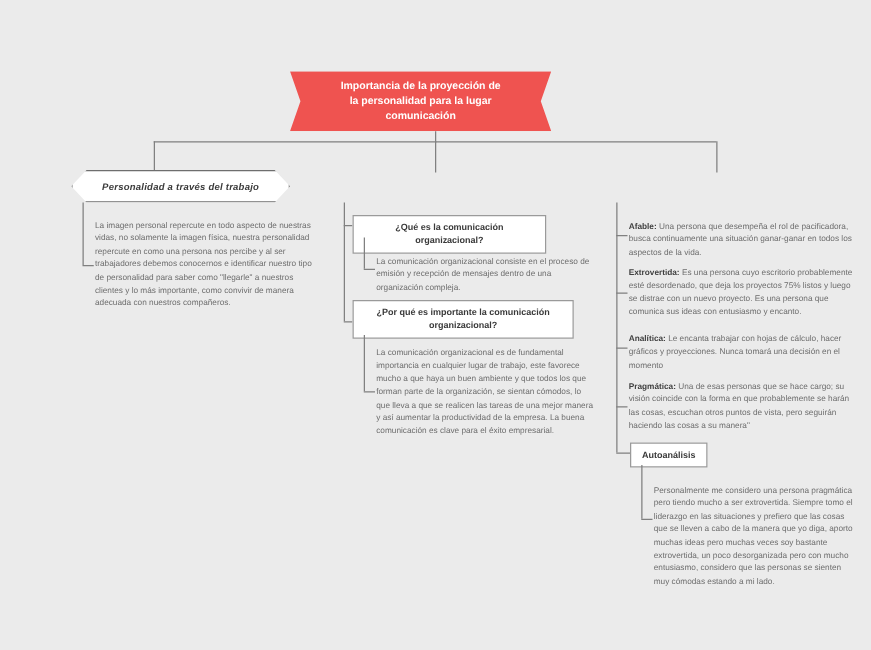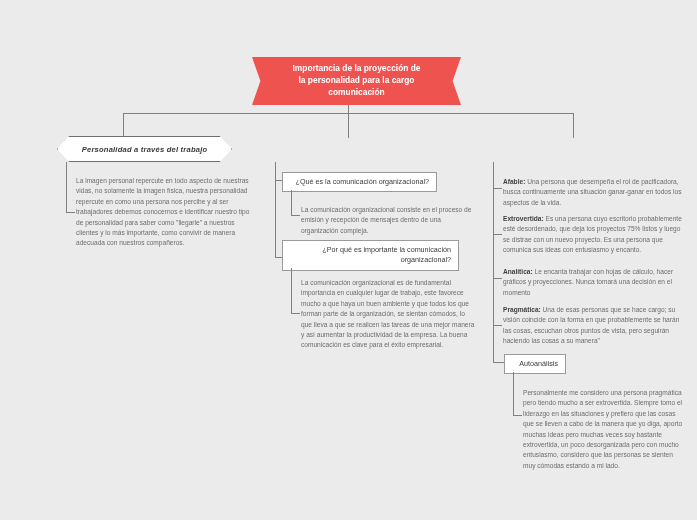--- a/index.html
+++ b/index.html
@@ -21,21 +21,21 @@
   .ln-h, .ln-v {
     position: absolute;
     background: #808080;
   }
   .ln-h { height: 1px; }
   .ln-v { width: 1px; }
 
   
   .root-node {
     position: absolute;
-    left: 252px; top: 57px;
+    left: 232px; top: 57px;
     width: 209px; height: 48px;
     background: #ef5350;
     color: #ffffff;
     font-size: 8.4px;
     font-weight: bold;
     line-height: 1.42;
     text-align: center;
     display: flex;
     align-items: center;
     justify-content: center;
@@ -63,24 +63,24 @@
     clip-path: polygon(0 50%, 7% 0, 93% 0, 100% 50%, 93% 100%, 7% 100%);
   }
 
   
   .box-node {
     position: absolute;
     background: #ffffff;
     border: 1px solid #9a9a9a;
     color: #3a3a3a;
     font-size: 7.2px;
-    font-weight: normal;
+    font-weight: bold;
     line-height: 1.45;
     padding: 4px 7px;
-    text-align: right;
+    text-align: center;
   }
 
   
   .leaf-text {
     position: absolute;
     color: #6d6d6d;
     font-size: 6.6px;
     line-height: 1.58;
     text-align: left;
   }
@@ -90,21 +90,21 @@
   }
 </style>
 </head>
 <body>
 
 <div id="canvas">
 
   <div class="root-node">
     <div>
       <span>Importancia de la proyección de</span>
-      <span>la personalidad para la cargo</span>
+      <span>la personalidad para la lugar</span>
       <span>comunicación</span>
     </div>
   </div>
 
   <div class="ln-v" style="left:348px; top:105px; height:9px;"></div>
   <div class="ln-h" style="left:123px; top:113px; width:450px;"></div>
   <div class="ln-v" style="left:123px; top:113px; height:25px;"></div>
   <div class="ln-v" style="left:348px; top:113px; height:25px;"></div>
   <div class="ln-v" style="left:573px; top:113px; height:25px;"></div>
 

